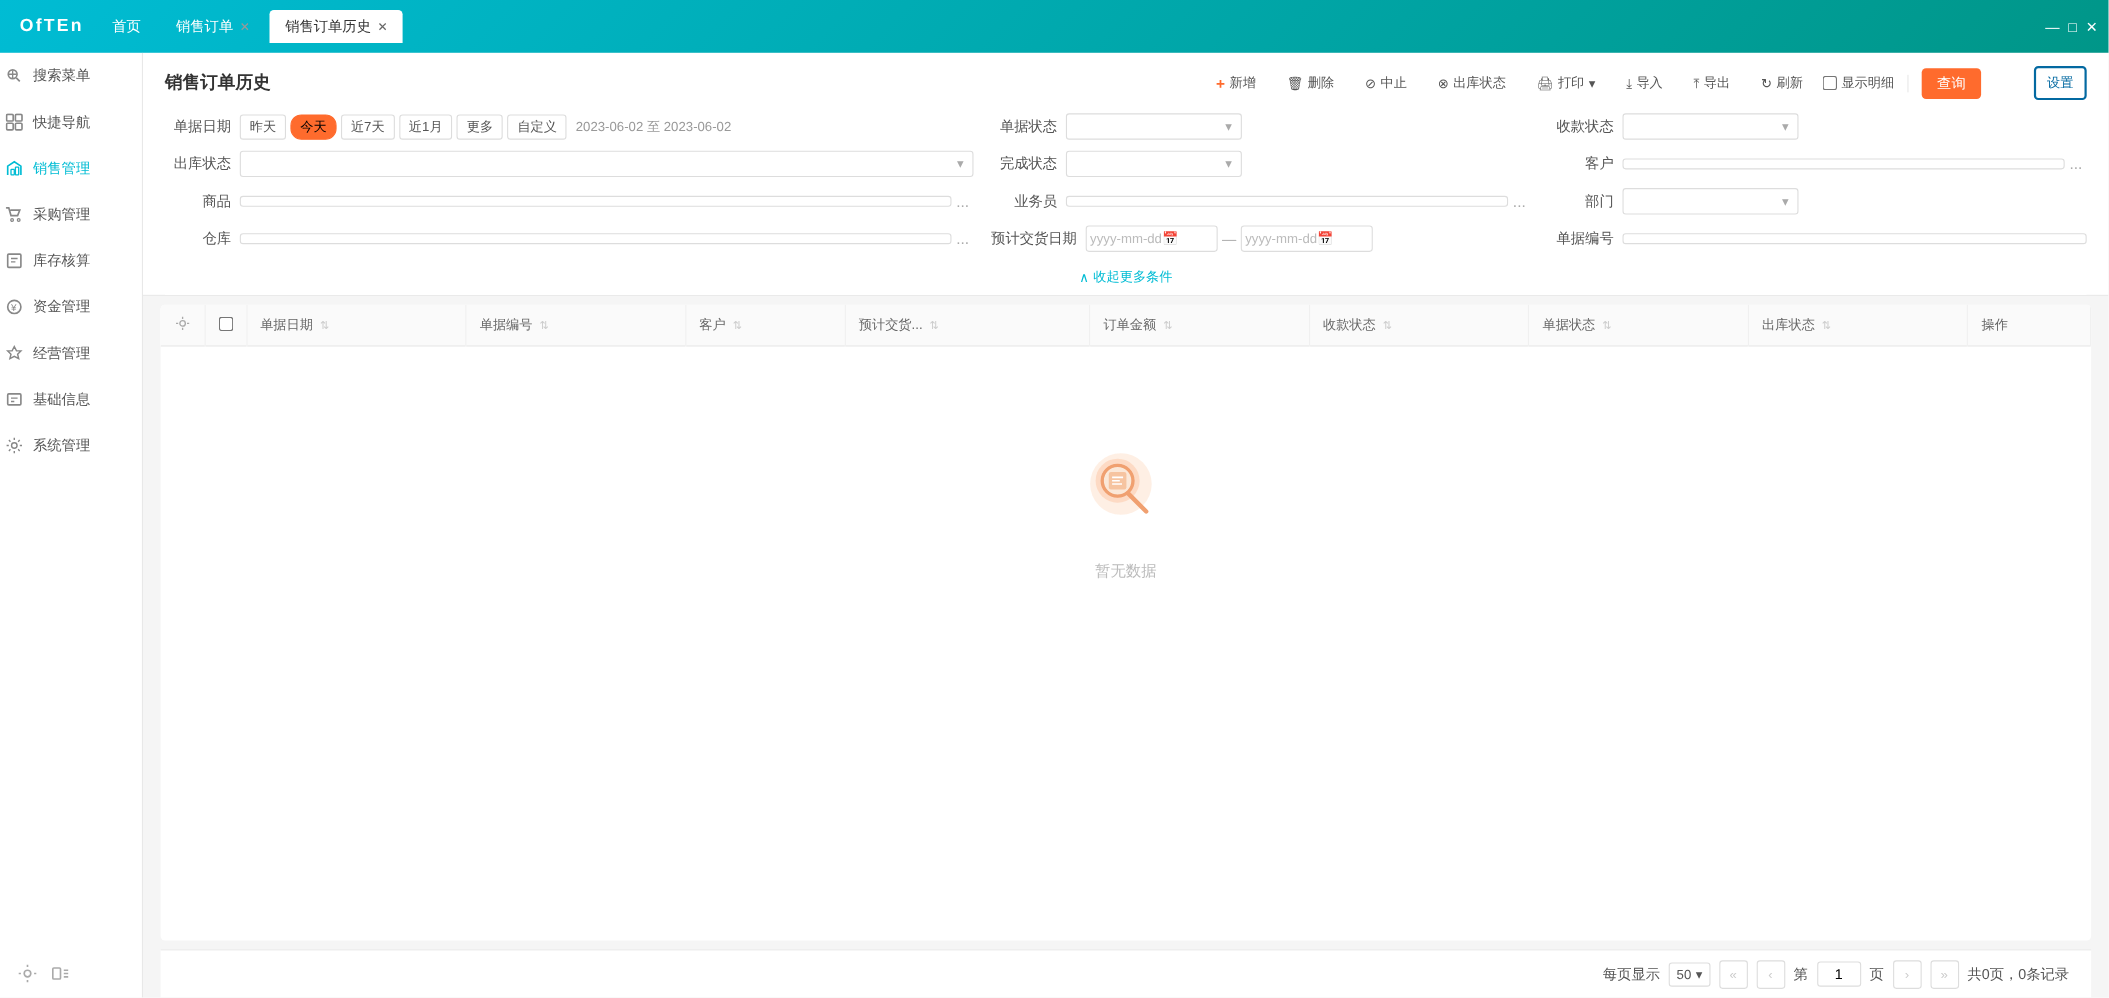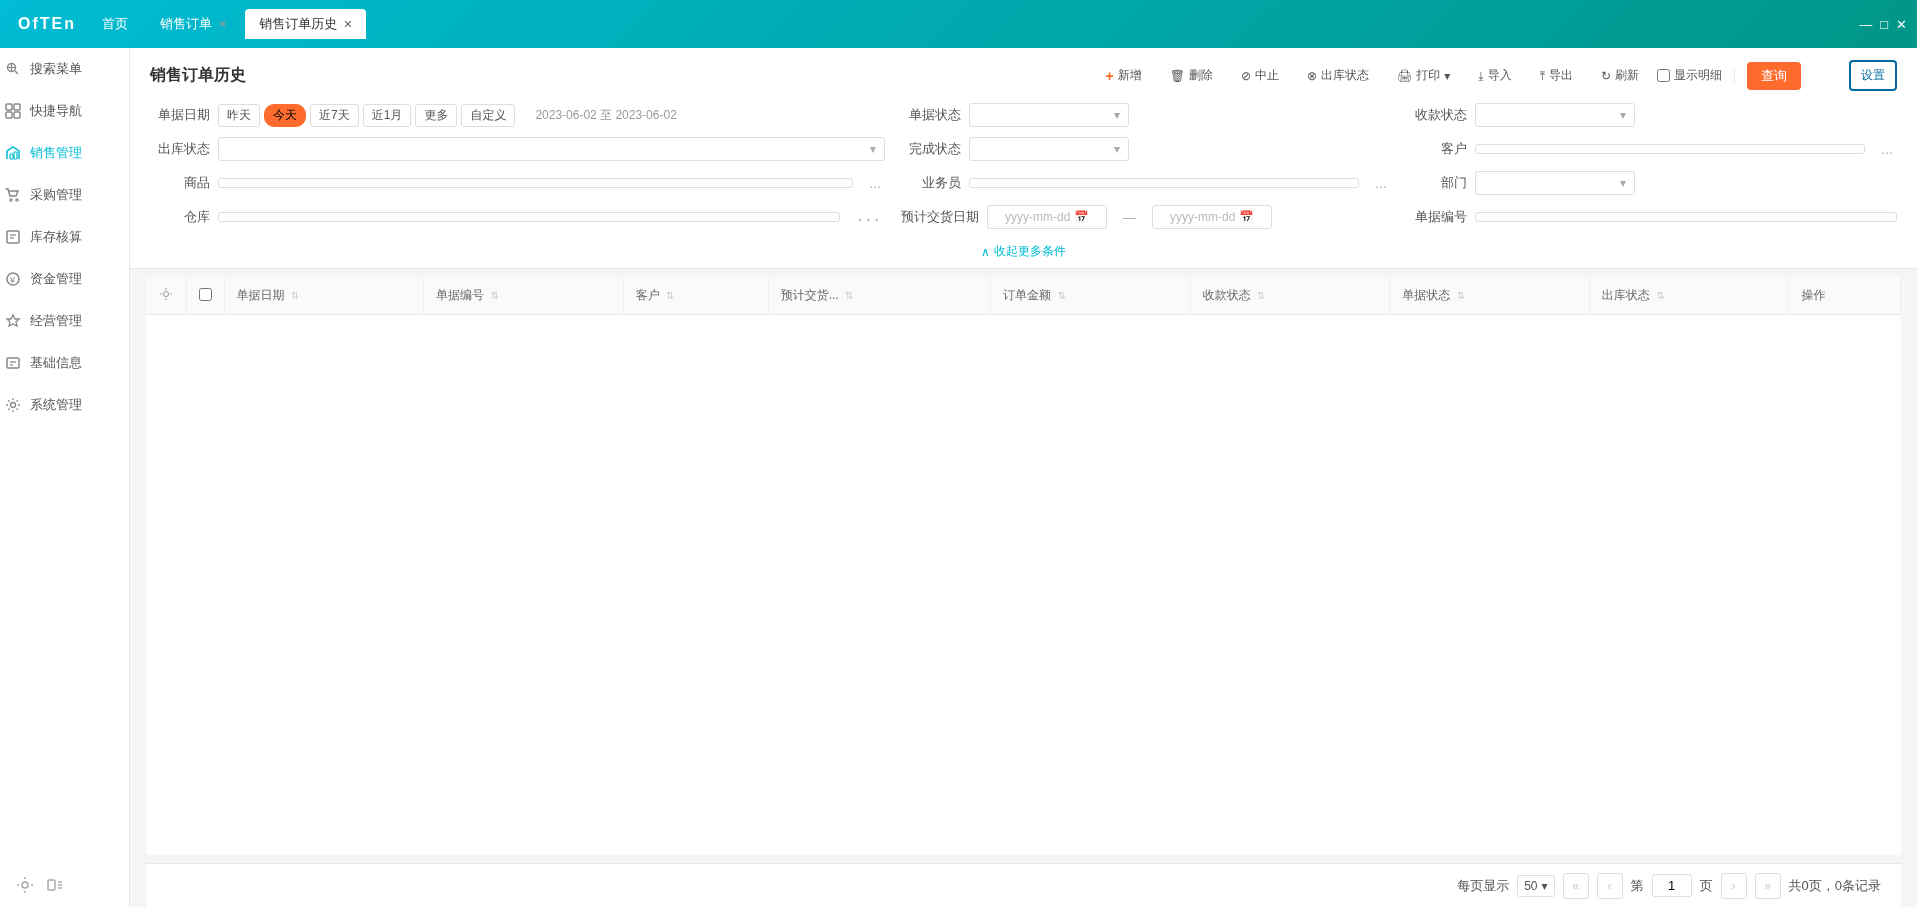--- a/index.html
+++ b/index.html
@@ -35,30 +35,30 @@
     .toolbar-btn { display: flex; align-items: center; gap: 4px; padding: 5px 10px; border: none; background: none; cursor: pointer; color: #555; font-size: 12px; }
     .toolbar-btn-primary { background: #ff6b2d; color: #fff; border-radius: 4px; padding: 5px 14px; border: none; cursor: pointer; font-size: 13px; }
     .toolbar-btn-outline { background: #fff; color: #0369a1; border: 2px solid #0369a1; border-radius: 4px; padding: 5px 10px; cursor: pointer; font-size: 12px; display: flex; align-items: center; gap: 4px; margin-left: 40px; }
     .checkbox-label { display: flex; align-items: center; gap: 4px; font-size: 12px; color: #555; cursor: pointer; }
 
     
     .filter-area { background: #fff; padding: 10px 20px; }
     .filter-row { display: flex; align-items: center; gap: 16px; margin-bottom: 10px; }
     .filter-item { display: flex; align-items: center; gap: 8px; flex: 1; min-width: 0; }
     .filter-label { color: #555; white-space: nowrap; font-size: 13px; min-width: 60px; text-align: right; }
-    .filter-control { flex: 1; display: flex; align-items: center; gap: 12px; }
+    .filter-control { flex: 1; display: flex; align-items: center; gap: 0; }
     .date-quick-btns { display: flex; align-items: center; gap: 4px; }
     .date-quick-btn { padding: 2px 8px; border: 1px solid #ddd; border-radius: 3px; background: #fff; cursor: pointer; font-size: 12px; color: #555; }
     .date-quick-btn.active { background: #ff6b2d; color: #000000; border-color: #ff6b2d; border-radius: 10px; }
     .date-range-text { font-size: 12px; color: #999; }
     .select-control { border: 1px solid #ddd; border-radius: 3px; padding: 4px 8px; font-size: 12px; background: #fff; min-width: 160px; display: flex; align-items: center; justify-content: space-between; cursor: pointer; color: #999; }
     .select-control .arrow { color: #aaa; }
     .input-control { border: 1px solid #ddd; border-radius: 3px; padding: 4px 8px; font-size: 12px; background: #fff; flex: 1; color: #999; cursor: pointer; }
     .ellipsis-btn { color: #aaa; cursor: pointer; font-size: 14px; padding: 0 4px; }
-    .date-input { border: 1px solid #ddd; border-radius: 3px; padding: 4px 17px; font-size: 12px; background: #fff; width: 120px; color: #bbb; display: flex; align-items: center; justify-content: space-between; }
+    .date-input { border: 1px solid #ddd; border-radius: 3px; padding: 4px 3px; font-size: 12px; background: #fff; width: 120px; color: #bbb; display: flex; align-items: center; }
     .date-separator { color: #aaa; padding: 0 4px; }
     .collapse-more { text-align: center; color: #00bcd4; font-size: 12px; cursor: pointer; padding: 4px 0; display: flex; align-items: center; justify-content: center; gap: 4px; }
 
     
     .table-area { flex: 1; background: #fff; margin: 8px 16px; border-radius: 4px; overflow: hidden; display: flex; flex-direction: column; }
     .table-container { flex: 1; overflow: auto; }
     table { width: 100%; border-collapse: collapse; }
     thead tr { background: #fafafa; border-bottom: 1px solid #e8e8e8; }
     th { padding: 10px 12px; font-size: 12px; color: #666; font-weight: normal; text-align: left; white-space: nowrap; border-right: 1px solid #f0f0f0; }
     th .sort-icon { color: #ccc; font-size: 10px; margin-left: 3px; }
@@ -335,21 +335,21 @@
           <div class="filter-item" style="flex:1;">
             <span class="filter-label">部门</span>
             <div class="select-control">
               <span></span>
               <span class="arrow">▾</span>
             </div>
           </div>
         </div>
 
         <div class="filter-row">
-          <div class="filter-item" style="flex:1.5;font-family:Liberation Mono, monospace;">
+          <div class="filter-item" style="flex:1.5;">
             <span class="filter-label">仓库</span>
             <div class="filter-control">
               <div class="input-control" style="flex:1;"></div>
               <span class="ellipsis-btn">...</span>
             </div>
           </div>
           <div class="filter-item" style="flex:1;">
             <span class="filter-label">预计交货日期</span>
             <div class="filter-control">
               <div class="date-input">
@@ -424,20 +424,39 @@
               </th>
               <th>
                 <span>操作</span>
               </th>
             </tr>
           </thead>
           <tbody>
           </tbody>
         </table>
 
+        <div class="empty-state">
+          <div class="empty-icon">
+            <svg width="100" height="100" viewBox="0 0 100 100" fill="none">
+
+              <ellipse cx="45" cy="45" rx="28" ry="28" fill="#fde8d8" opacity="0.7"></ellipse>
+              <circle cx="42" cy="42" r="20" fill="#fcd5bc" opacity="0.8"></circle>
+              <circle cx="42" cy="42" r="14" fill="#fbe8d8" stroke="#f0a070" stroke-width="2"></circle>
+              <line x1="52" y1="54" x2="68" y2="70" stroke="#f0a070" stroke-width="4" stroke-linecap="round"></line>
+
+              <rect x="34" y="34" width="16" height="16" rx="2" fill="#f5c09a" opacity="0.9"></rect>
+              <line x1="37" y1="39" x2="47" y2="39" stroke="#fff" stroke-width="1.5"></line>
+              <line x1="37" y1="42" x2="44" y2="42" stroke="#fff" stroke-width="1.5"></line>
+              <line x1="37" y1="45" x2="46" y2="45" stroke="#fff" stroke-width="1.5"></line>
+
+              <circle cx="42" cy="42" r="14" fill="none" stroke="#f0a070" stroke-width="3"></circle>
+            </svg>
+          </div>
+          <span class="empty-text">暂无数据</span>
+        </div>
       </div>
     </div>
 
     <div class="pagination-bar">
       <span>每页显示</span>
       <div class="page-size-select">
         <span>50</span>
         <span>▾</span>
       </div>
       <button class="page-nav-btn" disabled="">«</button>

